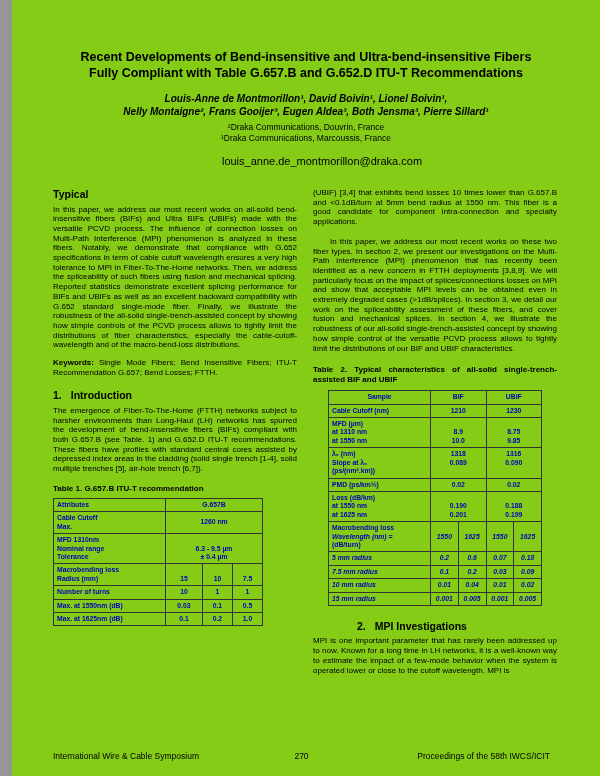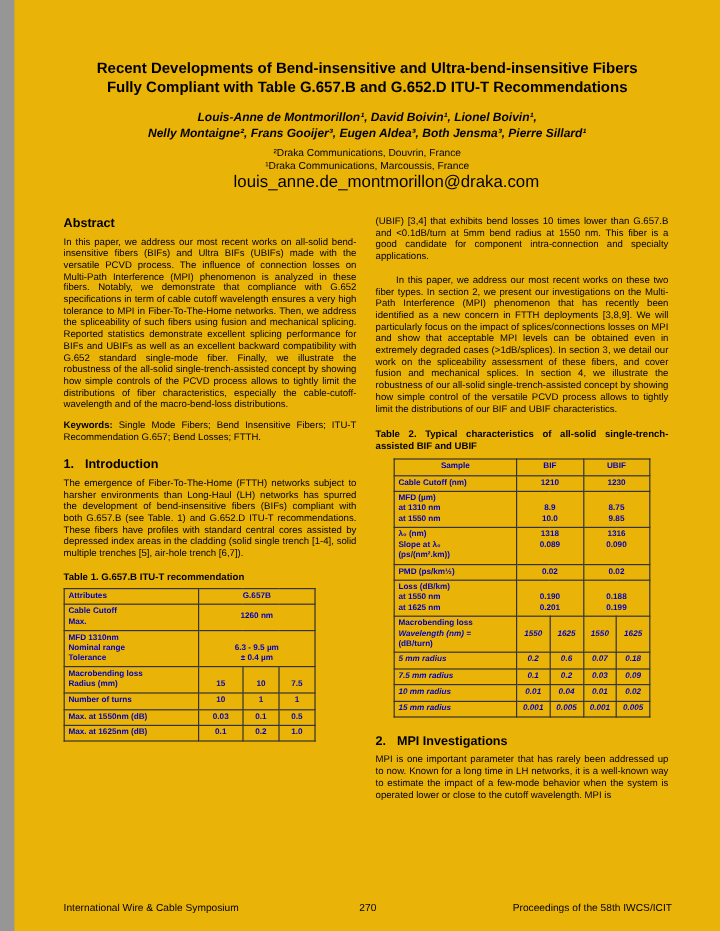--- a/index.html
+++ b/index.html
@@ -7,38 +7,38 @@
   body {
     background: #969696;
     font-family: "Liberation Sans", sans-serif;
     overflow: hidden;
     position: relative;
   }
   .page {
     position: absolute;
     left: 12px; top: 0;
     width: 588px; height: 776px;
-    background: #eab308;
+    background: #84cc16;
     color: #000;
   }
   .header { text-align: center; padding-top: 50px; }
   .title { font-size: 12.5px; font-weight: bold; line-height: 15.5px; }
   .authors { margin-top: 11px; font-size: 10px; font-weight: bold; font-style: italic; line-height: 13px; }
   .affils { margin-top: 4px; font-size: 8.5px; line-height: 10.5px; }
-  .email { margin-top: 0; font-size: 14px; padding-left: 32px; }
+  .email { margin-top: 12px; font-size: 11px; padding-left: 32px; }
 
   .columns { display: flex; gap: 16px; padding: 21px 43px 0 41px; }
   .col { width: 244px; font-size: 8px; line-height: 9.7px; text-align: justify; }
 
   h2 { font-size: 10.5px; line-height: 12.5px; text-align: left; margin: 0 0 4px 0; }
   .h2-num { display: inline-block; margin-right: 9px; }
   .mt8  { margin-top: 8px; }
   .mt10 { margin-top: 10px; }
   .mt12 { margin-top: 12px; }
-  .mt14 { margin-top: 14px; }
+  .mt14 { margin-top: 14px; margin-left: 44px; }
   .indent { text-indent: 17px; }
   .kw-label { font-weight: bold; }
 
   .tcaption { font-weight: bold; font-size: 8px; line-height: 10px; }
   .dtable {
     border-collapse: collapse;
     color: #0000BB;
     font-size: 6.8px;
     line-height: 8.4px;
     text-align: left;
@@ -50,21 +50,21 @@
   .t2 { width: 214px; margin: 5px auto 0 auto; }
   .t2 .lbl { width: 102px; }
   .t2 .val { text-align: center; }
   .vb { vertical-align: bottom !important; }
   .vt { vertical-align: top !important; }
   .ital { font-style: italic; font-weight: bold; }
   .hdrcell { text-align: center !important; }
 
   .footer {
     position: absolute;
-    left: 41px; right: 40px; bottom: 14px;
+    left: 41px; right: 50px; bottom: 14px;
     font-size: 8.5px;
     height: 11px;
   }
   .footer .fl { position: absolute; left: 0; }
   .footer .fc { position: absolute; left: 50%; transform: translateX(-50%); }
   .footer .fr { position: absolute; right: 0; }
 </style>
 </head>
 <body>
 
@@ -82,21 +82,21 @@
     <div class="affils">
       <div>²Draka Communications, Douvrin, France</div>
       <div>¹Draka Communications, Marcoussis, France</div>
     </div>
     <div class="email">louis_anne.de_montmorillon@draka.com</div>
   </div>
 
   <div class="columns">
 
     <div class="col">
-      <h2>Abstract</h2>
+      <h2>Typical</h2>
       <p>In this paper, we address our most recent works on all-solid bend-insensitive fibers (BIFs) and Ultra BIFs (UBIFs) made with the versatile PCVD process. The influence of connection losses on Multi-Path Interference (MPI) phenomenon is analyzed in these fibers. Notably, we demonstrate that compliance with G.652 specifications in term of cable cutoff wavelength ensures a very high tolerance to MPI in Fiber-To-The-Home networks. Then, we address the spliceability of such fibers using fusion and mechanical splicing. Reported statistics demonstrate excellent splicing performance for BIFs and UBIFs as well as an excellent backward compatibility with G.652 standard single-mode fiber. Finally, we illustrate the robustness of the all-solid single-trench-assisted concept by showing how simple controls of the PCVD process allows to tightly limit the distributions of fiber characteristics, especially the cable-cutoff-wavelength and of the macro-bend-loss distributions.</p>
 
       <p class="mt8"><span class="kw-label">Keywords:</span> <span>Single Mode Fibers; Bend Insensitive Fibers; ITU-T Recommendation G.657; Bend Losses; FTTH.</span></p>
 
       <h2 class="mt12"><span class="h2-num">1.</span><span>Introduction</span></h2>
       <p>The emergence of Fiber-To-The-Home (FTTH) networks subject to harsher environments than Long-Haul (LH) networks has spurred the development of bend-insensitive fibers (BIFs) compliant with both G.657.B (see Table. 1) and G.652.D ITU-T recommendations. These fibers have profiles with standard central cores assisted by depressed index areas in the cladding (solid single trench [1-4], solid multiple trenches [5], air-hole trench [6,7]).</p>
 
       <p class="tcaption mt10">Table 1. G.657.B ITU-T recommendation</p>
 
       <table class="dtable t1">

